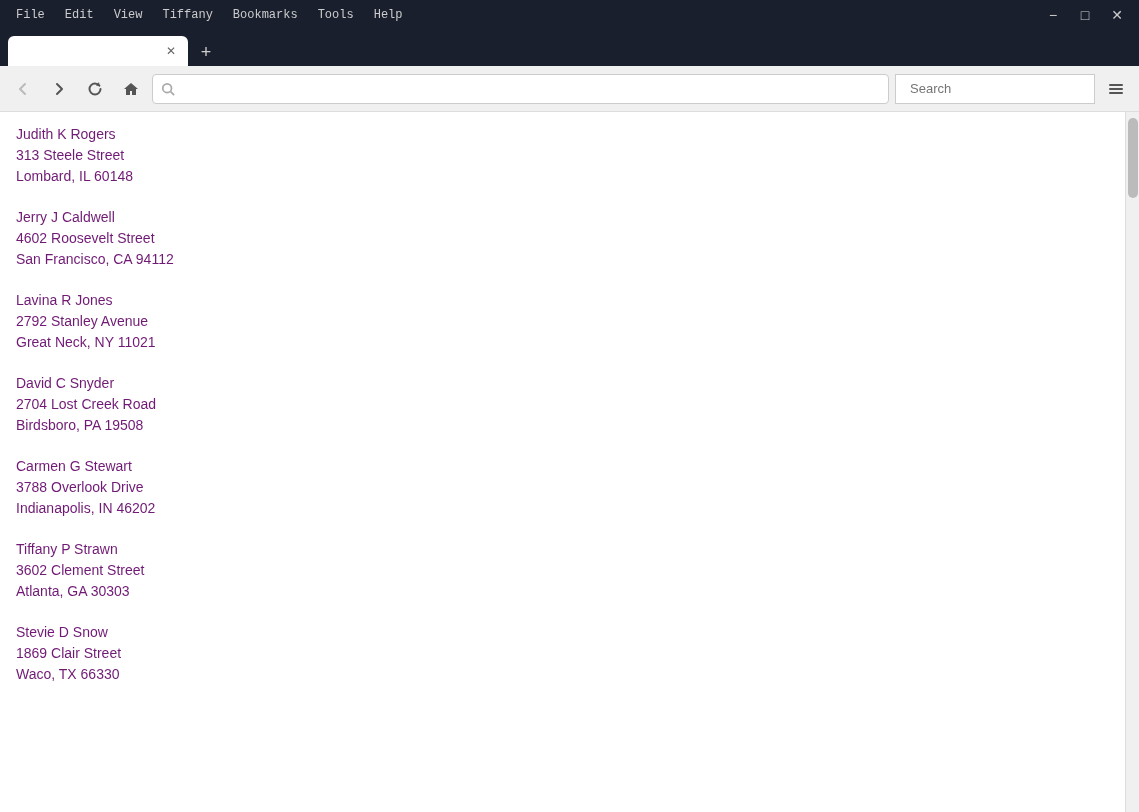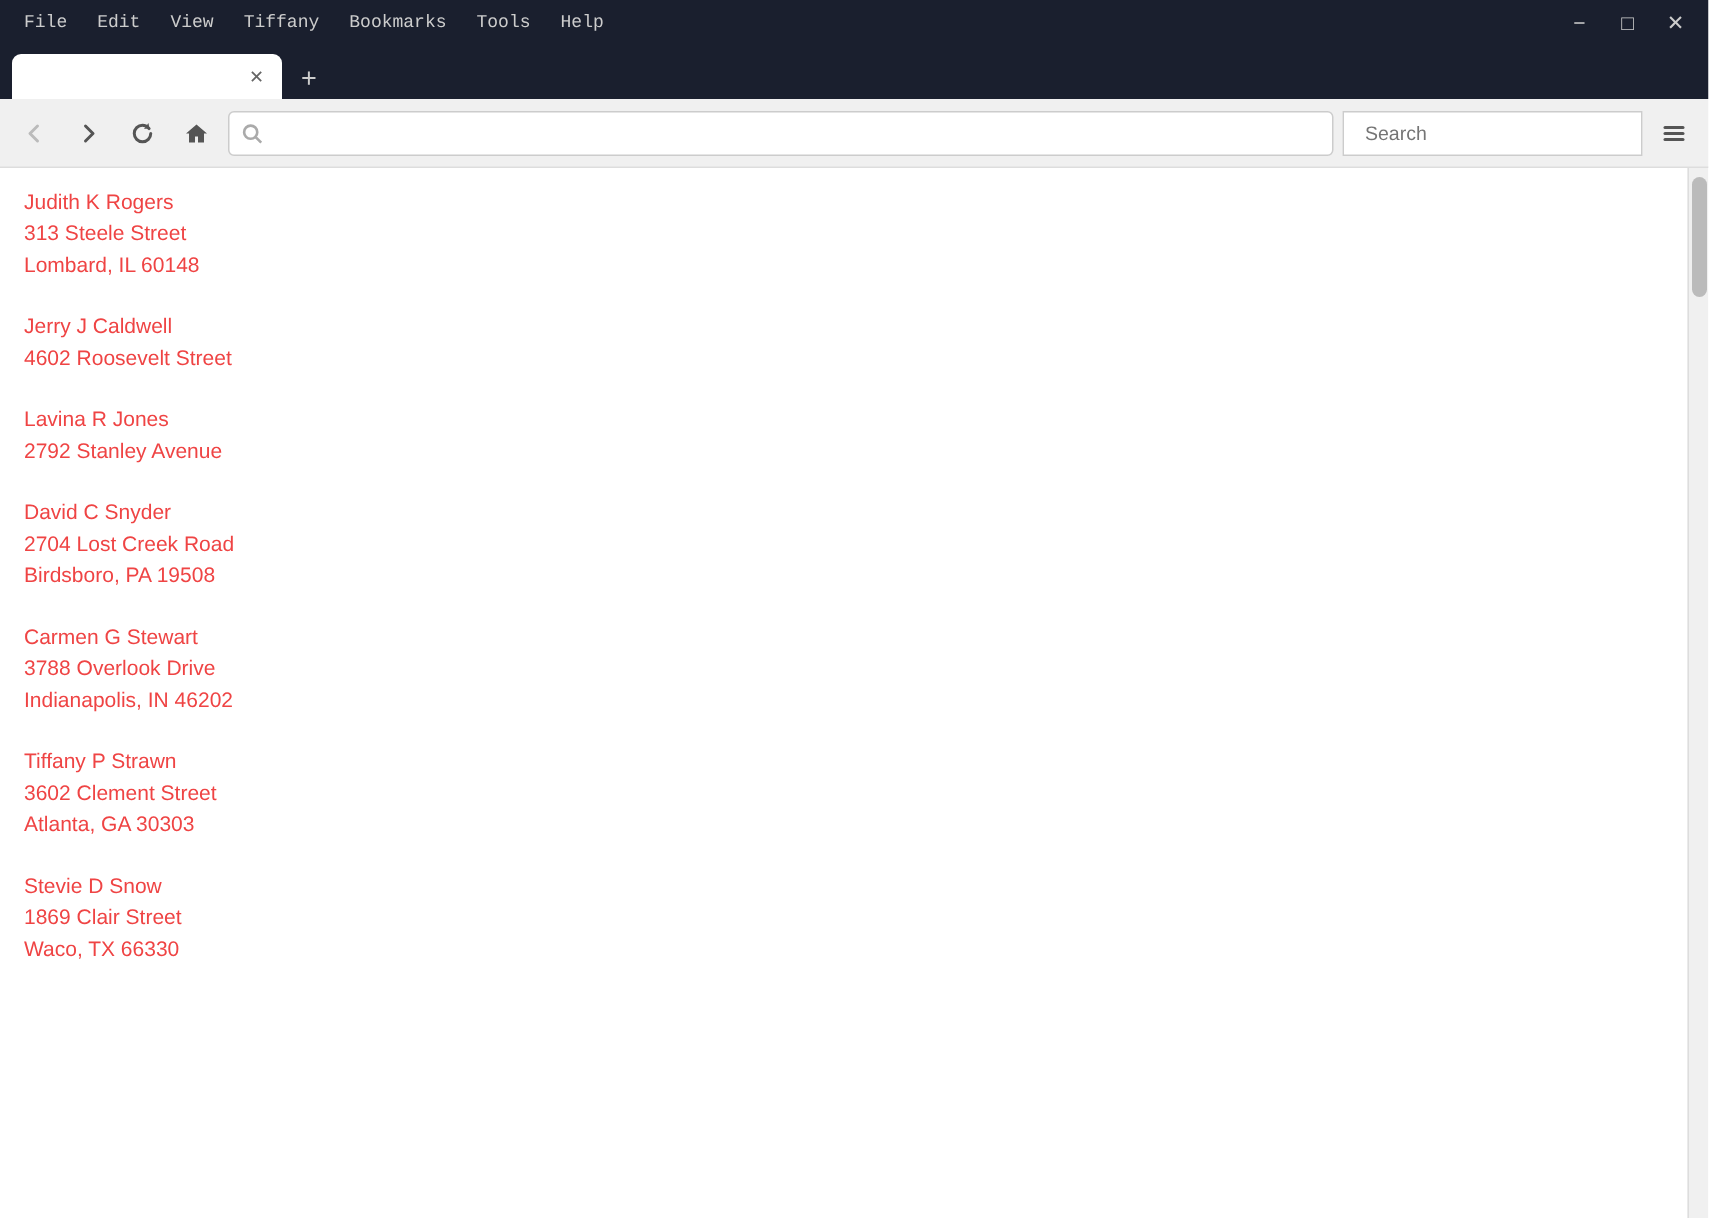--- a/index.html
+++ b/index.html
@@ -188,21 +188,21 @@
       height: 80px;
     }
 
     
     .address-entry {
       margin-bottom: 20px;
       line-height: 1.5;
     }
     .address-entry p {
       font-size: 14px;
-      color: #ef4444;
+      color: #701a75;
     }
     .address-entry .name {
       font-weight: normal;
     }
   </style>
 </head>
 <body>
 
 <div class="title-bar">
   <div class="menu-bar">
@@ -278,24 +278,26 @@
   <div class="content" id="content-area">
 
   <div class="address-entry">
         <p class="name">Judith K Rogers</p>
         <p>313 Steele Street</p>
         <p>Lombard, IL 60148</p>
       </div>
       <div class="address-entry">
         <p class="name">Jerry J Caldwell</p>
         <p>4602 Roosevelt Street</p>
+        <p>San Francisco, CA 94112</p>
       </div>
       <div class="address-entry">
         <p class="name">Lavina R Jones</p>
         <p>2792 Stanley Avenue</p>
+        <p>Great Neck, NY 11021</p>
       </div>
       <div class="address-entry">
         <p class="name">David C Snyder</p>
         <p>2704 Lost Creek Road</p>
         <p>Birdsboro, PA 19508</p>
       </div>
       <div class="address-entry">
         <p class="name">Carmen G Stewart</p>
         <p>3788 Overlook Drive</p>
         <p>Indianapolis, IN 46202</p>

